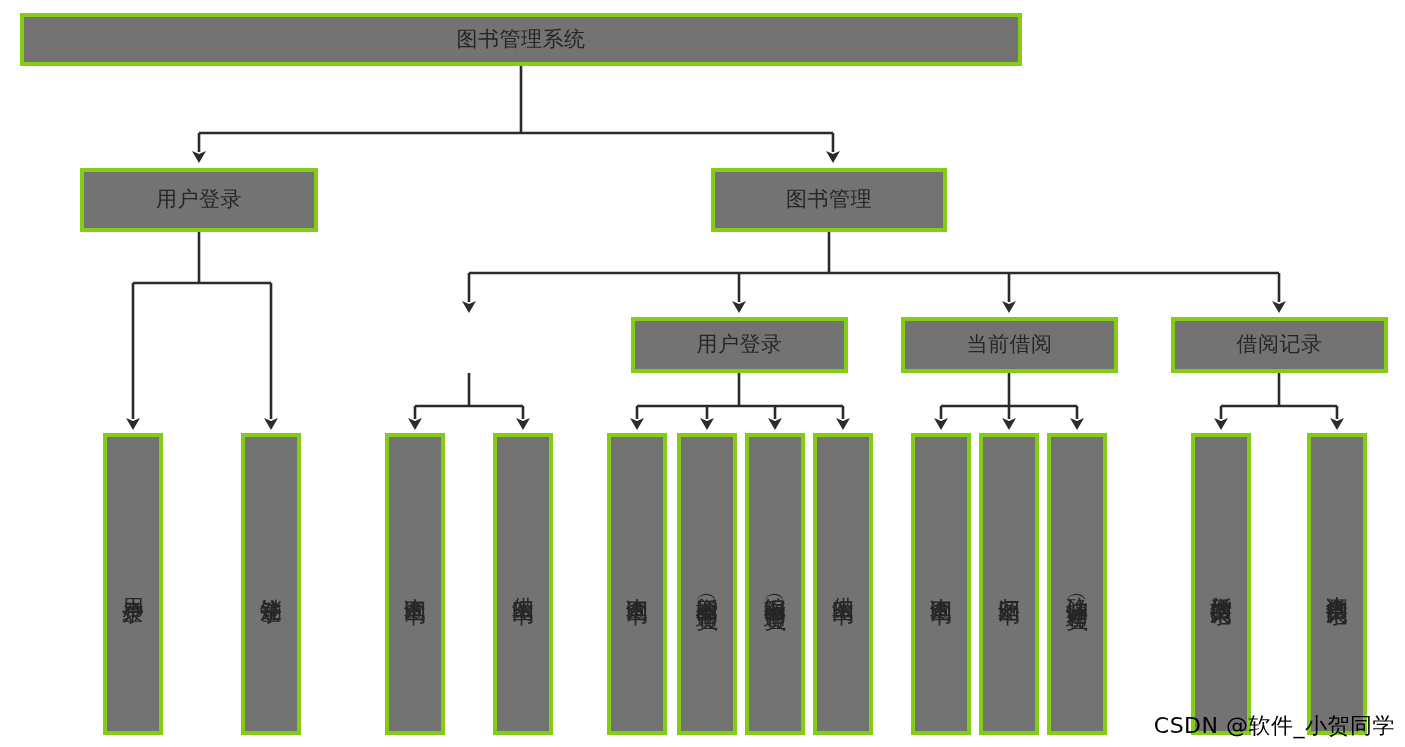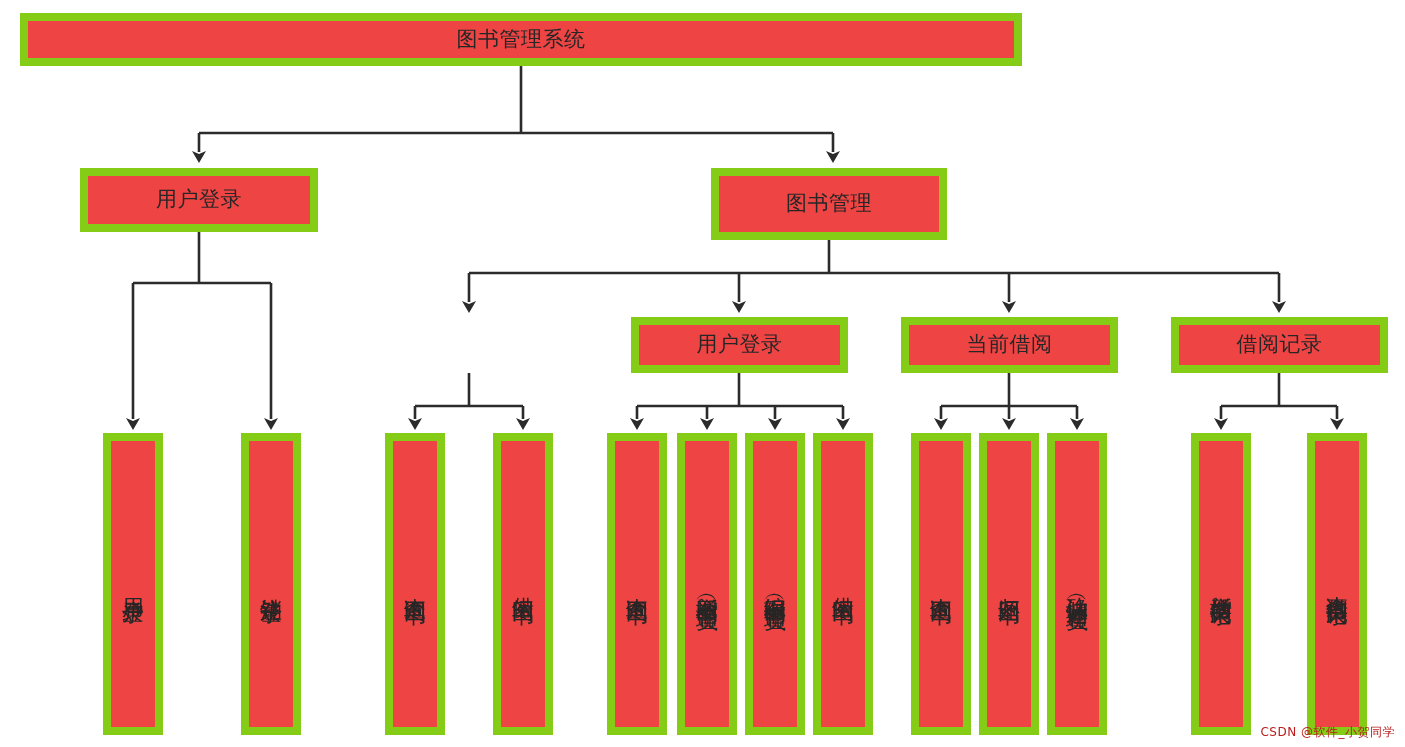--- a/index.html
+++ b/index.html
@@ -16,22 +16,22 @@
   }
   svg#wires{
     position:absolute;
     left:0;top:0;
     width:1405px;height:747px;
     pointer-events:none;
   }
   .node{
     position:absolute;
     box-sizing:border-box;
-    border:8px solid #84cc16;
-    background:#ef4444;
+    border:4px solid #84cc16;
+    background:#737373;
     display:flex;
     align-items:center;
     justify-content:center;
     color:#262626;
   }
   .node-h .label{
     font-size:21px;
     line-height:1.2;
     letter-spacing:0.5px;
     white-space:nowrap;
@@ -54,22 +54,22 @@
     justify-content:center;
   }
   .node-v.top .label{
     align-items:flex-start;
     padding-top:4px;
   }
   #watermark{
     position:absolute;
     right:10px;
     bottom:6px;
-    font-size:12px;
-    color:#b91c1c;
+    font-size:22px;
+    color:#000000;
     white-space:nowrap;
     letter-spacing:0.5px;
   }
 </style>
 </head>
 <body>
 
 <div id="canvas">
 
   <svg id="wires" viewBox="0 0 1405 747">
@@ -122,21 +122,21 @@
     </g>
   </svg>
 
   <div class="node node-h" style="left:20px;top:13px;width:1002px;height:53px;">
     <span class="label">图书管理系统</span>
   </div>
 
   <div class="node node-h" style="left:80px;top:168px;width:238px;height:64px;">
     <span class="label">用户登录</span>
   </div>
-  <div class="node node-h" style="left:711px;top:168px;width:236px;height:72px;">
+  <div class="node node-h" style="left:711px;top:168px;width:236px;height:64px;">
     <span class="label">图书管理</span>
   </div>
 
   <div class="node node-h" style="left:631px;top:317px;width:217px;height:56px;">
     <span class="label">用户登录</span>
   </div>
   <div class="node node-h" style="left:1171px;top:317px;width:217px;height:56px;">
     <span class="label">借阅记录</span>
   </div>
   <div class="node node-h" style="left:901px;top:317px;width:217px;height:56px;">

